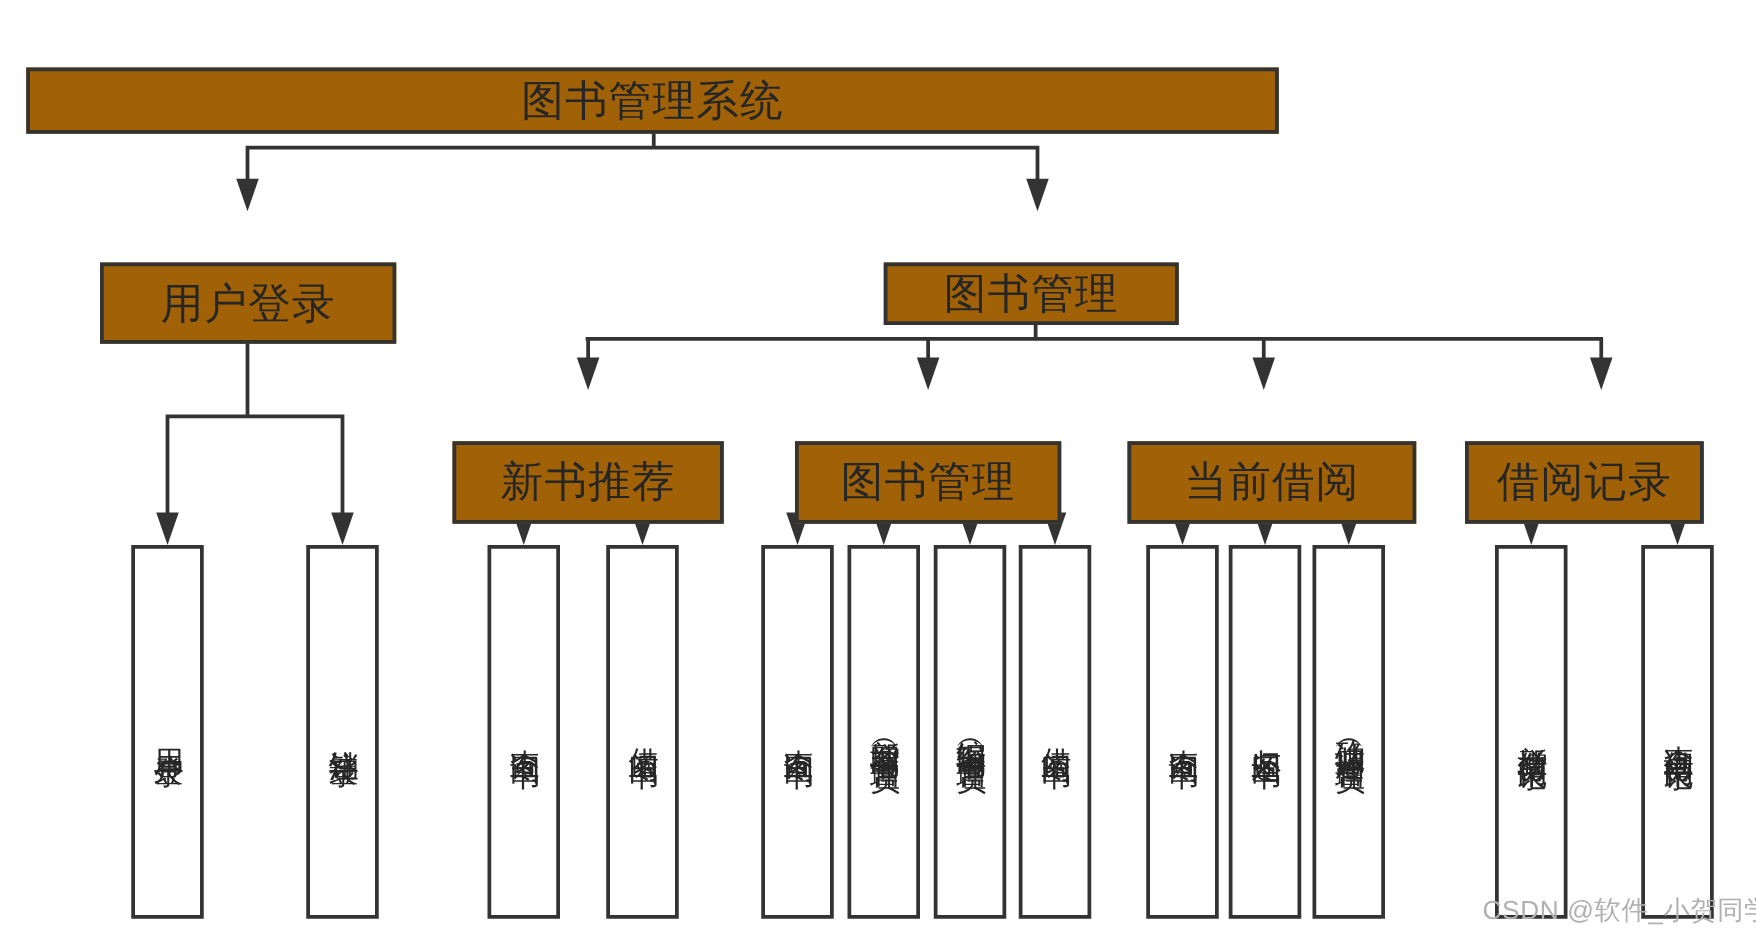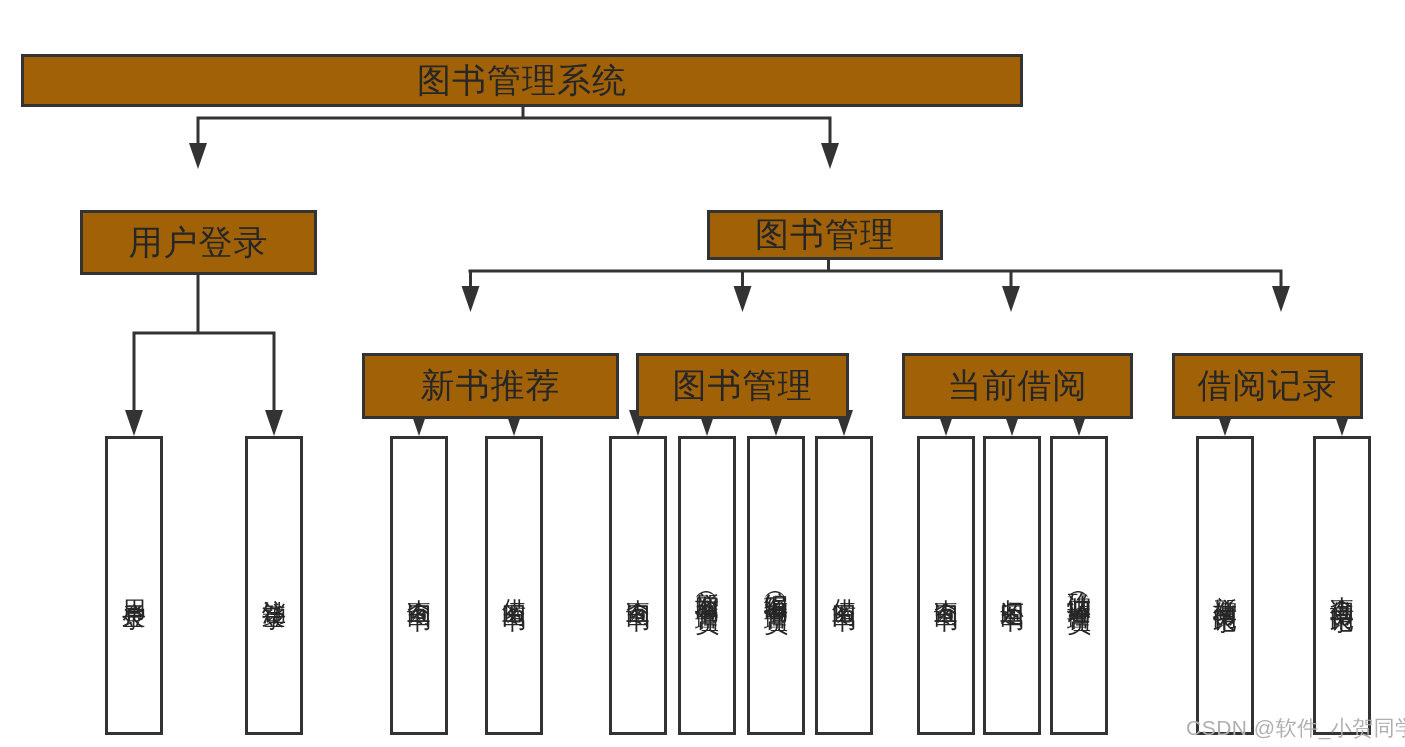--- a/index.html
+++ b/index.html
@@ -110,21 +110,21 @@
     <path d="M1281 378 V406 M1223.5 404.5 H1343.5 M1225 404.5 V412 M1342 404.5 V412"></path>
     <polygon points="1216,410 1234,410 1225,436"></polygon>
     <polygon points="1333,410 1351,410 1342,436"></polygon>
   </svg>
 
   <div class="hnode" style="left:21px;top:13px;width:1002px;height:53px">图书管理系统</div>
 
   <div class="hnode" style="left:80px;top:169px;width:237px;height:65px">用户登录</div>
   <div class="hnode" style="left:707px;top:169px;width:236px;height:50px">图书管理</div>
 
-  <div class="hnode" style="left:362px;top:312px;width:257px;height:66px">新书推荐</div>
+  <div class="hnode" style="left:362px;top:312px;width:217px;height:66px">新书推荐</div>
   <div class="hnode" style="left:636px;top:312px;width:213px;height:66px">图书管理</div>
   <div class="hnode" style="left:902px;top:312px;width:231px;height:66px">当前借阅</div>
   <div class="hnode" style="left:1172px;top:312px;width:191px;height:66px">借阅记录</div>
 
   <div class="vnode" style="left:105px;top:436px;width:58px;height:299px">用户登录</div>
   <div class="vnode" style="left:245px;top:436px;width:58px;height:299px">注销登录</div>
 
   <div class="vnode" style="left:390px;top:436px;width:58px;height:299px">查询图书</div>
   <div class="vnode" style="left:485px;top:436px;width:58px;height:299px">借阅图书</div>
 

